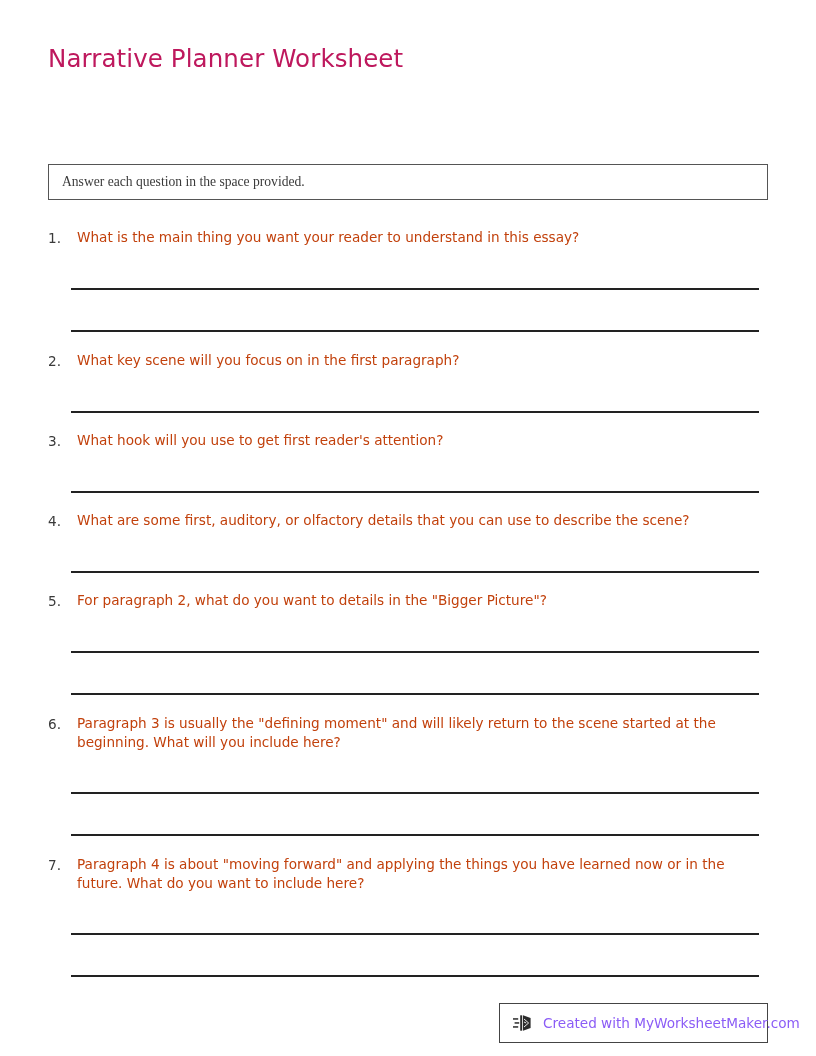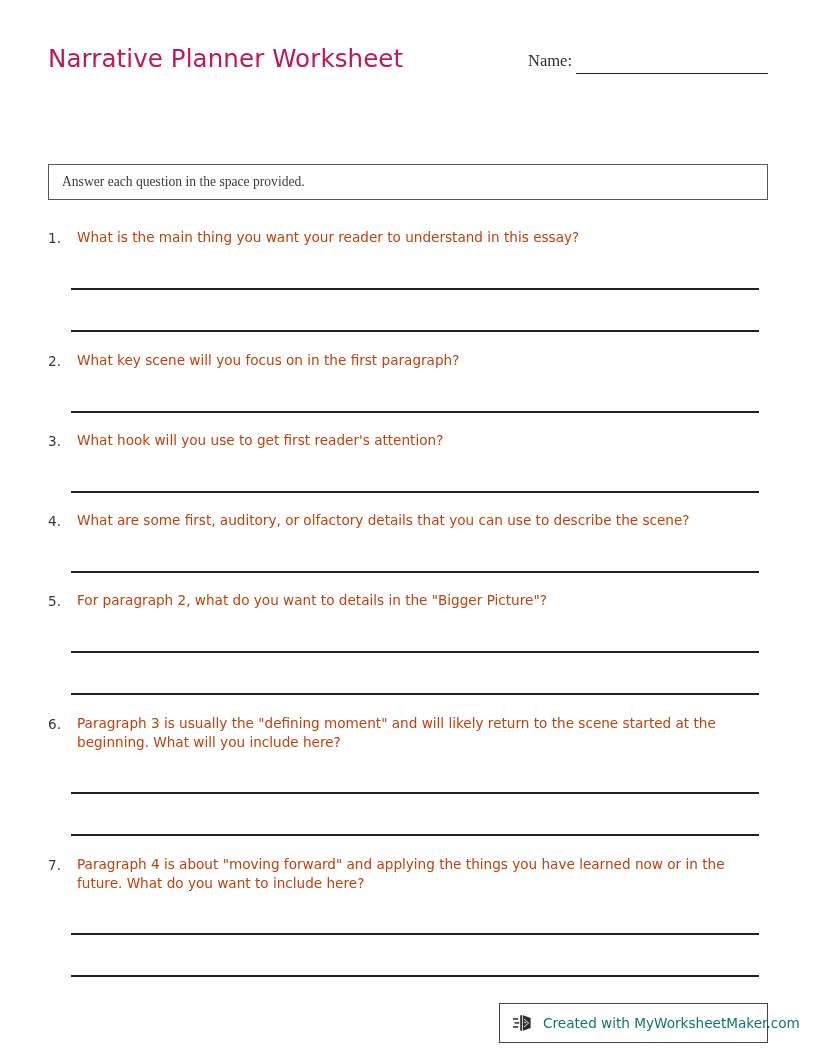--- a/index.html
+++ b/index.html
@@ -152,37 +152,33 @@
   .badge-icon {
     flex: 0 0 auto;
     margin-left: 12px;
     width: 24px;
     height: 24px;
     display: block;
   }
   .badge-text {
     margin-left: 7px;
     font-size: 13.6px;
-    color: #0f766e;
+    color: #8b5cf6;
     white-space: nowrap;
   }
 </style>
 </head>
 <body>
 
 <div class="page">
 
   <div class="header">
     <div class="title">Narrative Planner Worksheet</div>
 
     <div class="idblock">
-      <div class="idrow">
-        <span class="idlabel">Name:</span>
-        <span class="idline"></span>
-      </div>
     </div>
   </div>
 
   <div class="directions">
     <div class="directions-text">Answer each question in the space provided.</div>
   </div>
 
   <div class="questions" id="questions-container">
       <div class="question" style="margin-bottom: 19px;">
         <div class="q-head">

